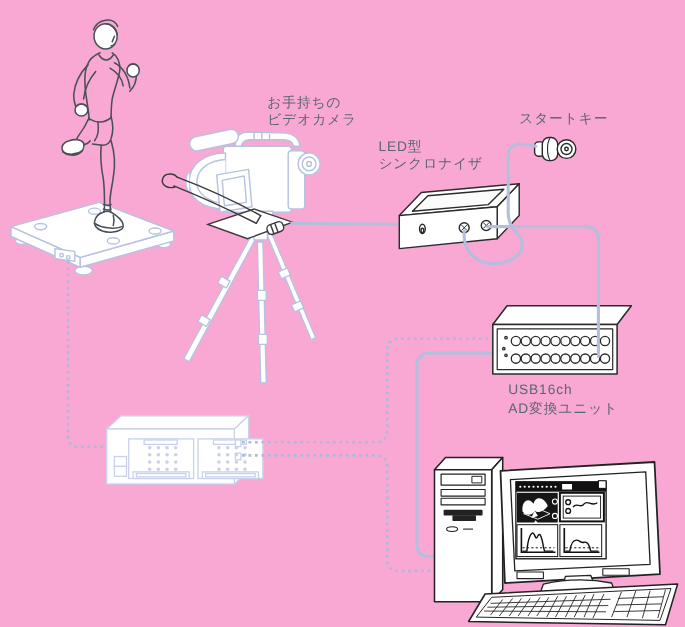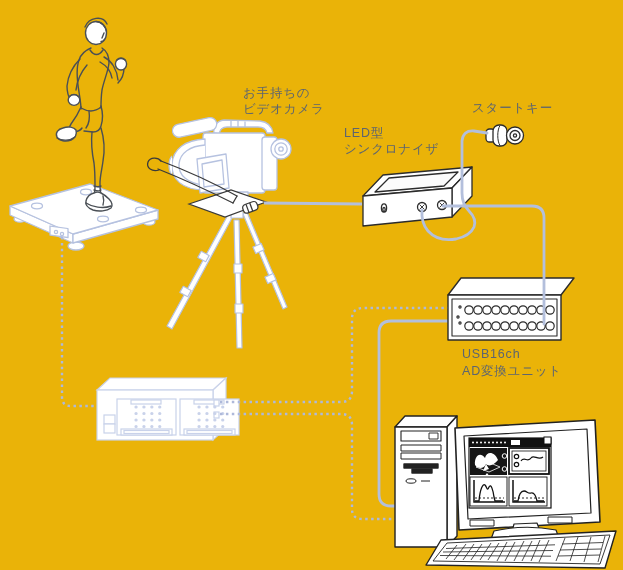--- a/index.html
+++ b/index.html
@@ -1,16 +1,16 @@
 <!DOCTYPE html>
 <html><head>
 <meta charset="utf-8">
 <style>
   html,body{margin:0;padding:0;background:#ffffff;}
-  .stage{position:relative;width:623px;height:570px;background:#eab308;overflow:hidden;
+  .stage{position:relative;width:623px;height:570px;background:#f9a8d4;overflow:hidden;
          font-family:"Liberation Sans",sans-serif;}
   svg{position:absolute;left:0;top:0;}
   svg text{font-family:"Liberation Sans","DejaVu Sans",sans-serif;fill:#5d6570;
            font-size:12.5px;letter-spacing:0.8px;}
 </style>
 </head>
 <body>
 
 <div class="stage">
 <svg width="623" height="570" viewBox="0 0 623 570">

